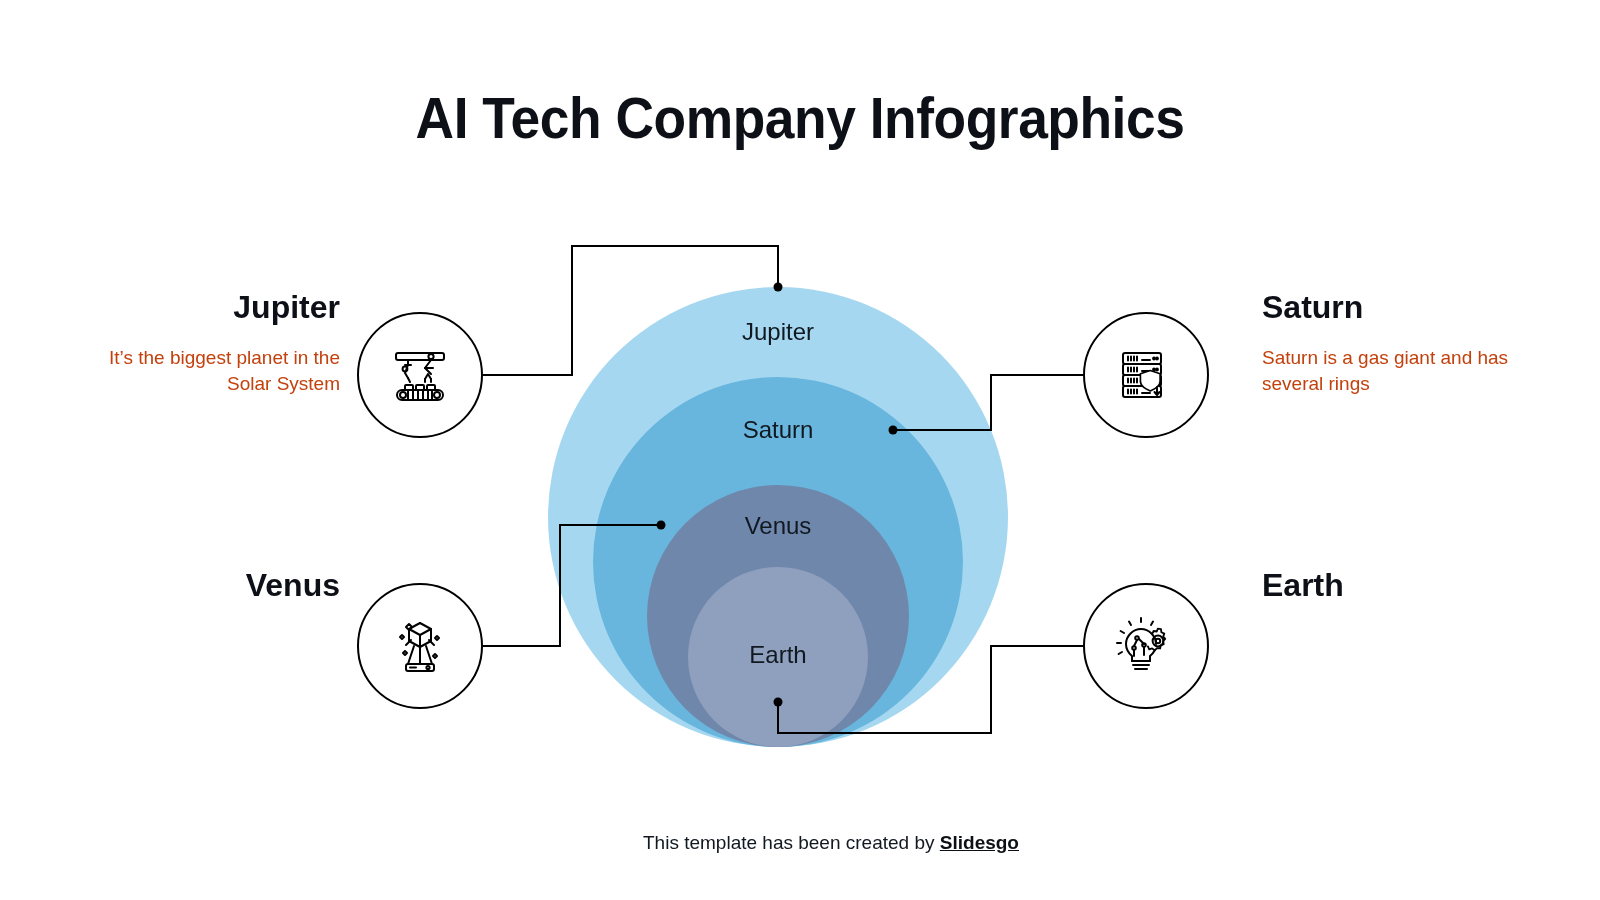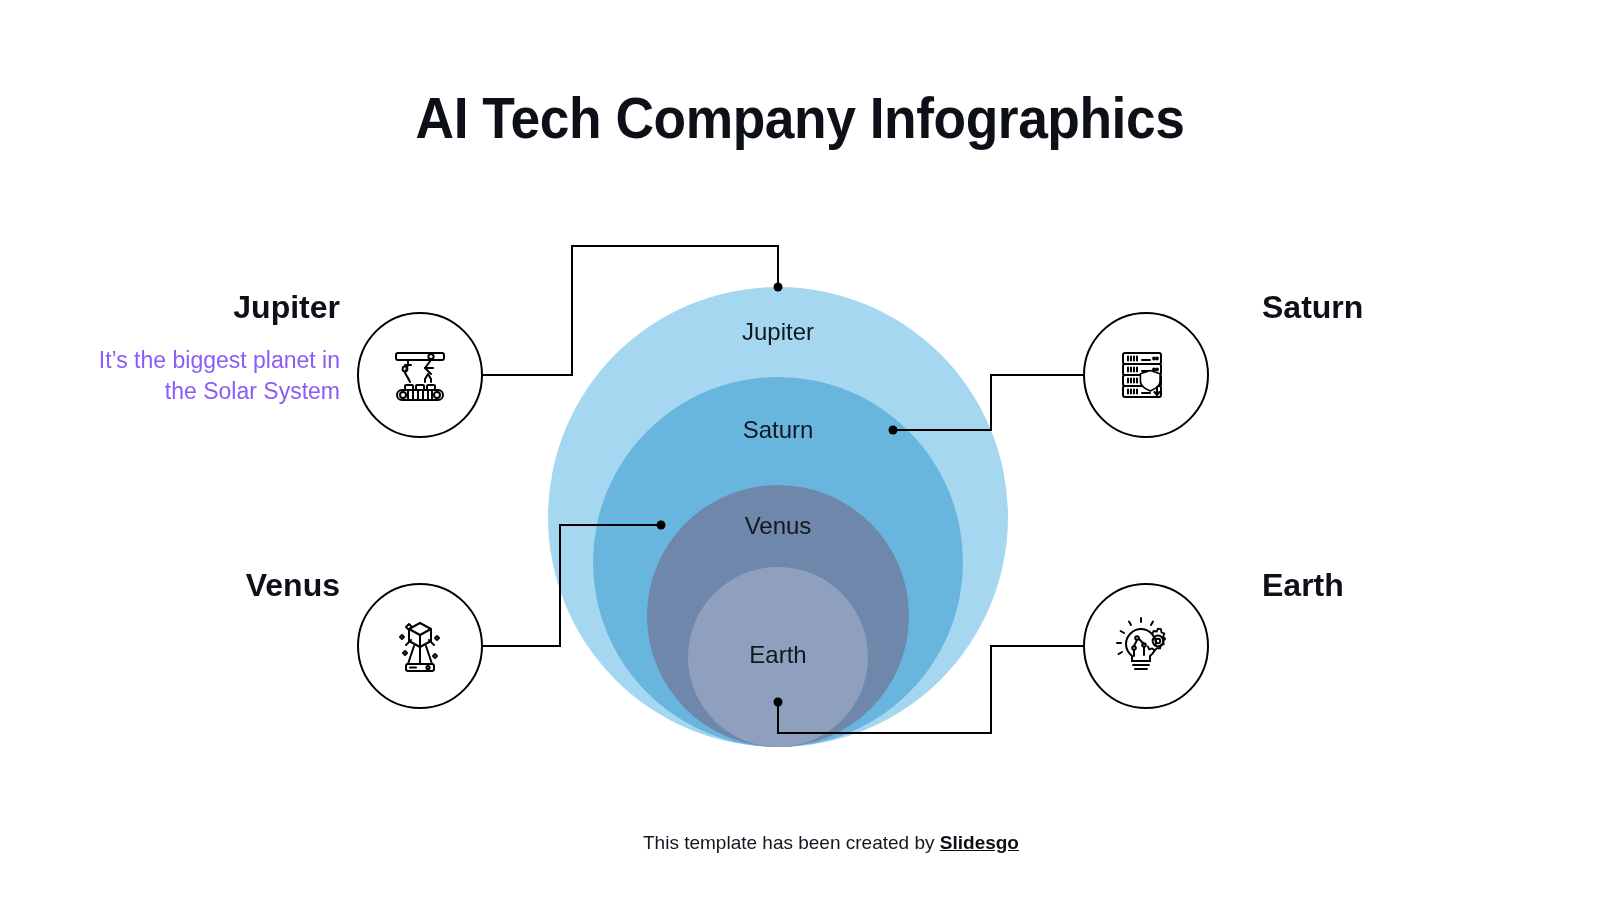--- a/index.html
+++ b/index.html
@@ -63,23 +63,23 @@
   .block { position: absolute; }
   .block .heading {
     font-size: 32px;
     font-weight: 700;
     color: #0d1117;
     line-height: 1.1;
     font-family: "Liberation Sans", sans-serif;
   }
   .block .body {
     margin-top: 20px;
-    font-size: 23px;
+    font-size: 19px;
     line-height: 1.36;
-    color: #8b5cf6;
+    color: #c2410c;
     font-family: "Liberation Sans", sans-serif;
   }
   .block.left { text-align: right; }
   .block.right { text-align: left; }
 
   
   .icon-circle {
     position: absolute;
     width: 126px;
     height: 126px;
@@ -216,20 +216,21 @@
         <circle cx="47" cy="19.5" r="0.9" fill="#000"></circle>
         <circle cx="44" cy="30.5" r="0.9" fill="#000"></circle>
         <circle cx="47" cy="30.5" r="0.9" fill="#000"></circle>
         <path d="M43 36 l12 4 v9 c0 6 -6 9 -12 12 c-6 -3 -12 -6 -12 -12 v-9 z" transform="translate(5,2) scale(0.82)" fill="#fff"></path>
         <path d="M47 48 v8 M47 56 l-2.5 -3 M47 56 l2.5 -3"></path>
       </svg>
     </span>
   </div>
   <div class="block right" style="left:1262px; top:290px; width:270px;">
     <div class="heading">Saturn</div>
+    <div class="body">Saturn is a gas giant and has several rings</div>
   </div>
 
   <div class="icon-circle" style="left:1083px; top:583px;">
     <span>
       <svg width="72" height="72" viewBox="0 0 72 72" fill="none" stroke="#000" stroke-width="2" stroke-linecap="round" stroke-linejoin="round">
         <path d="M46 34 c0 -8 -7 -15 -15 -15 c-8 0 -15 7 -15 15 c0 5 2.5 9 6 12 v5 h18 v-5 c2 -1.6 3.6 -3.6 4.8 -5.8"></path>
         <path d="M22 51 h18 M23 55 h16 M25 59 h12"></path>
         <path d="M31 12 v-4 M21 15 l-2 -3.4 M41 15 l2 -3.4 M14 23 l-3.4 -2 M11 33 h-4 M12 42 l-3.4 2"></path>
         <circle cx="27" cy="28" r="1.8"></circle>
         <circle cx="34" cy="35" r="1.8"></circle>

